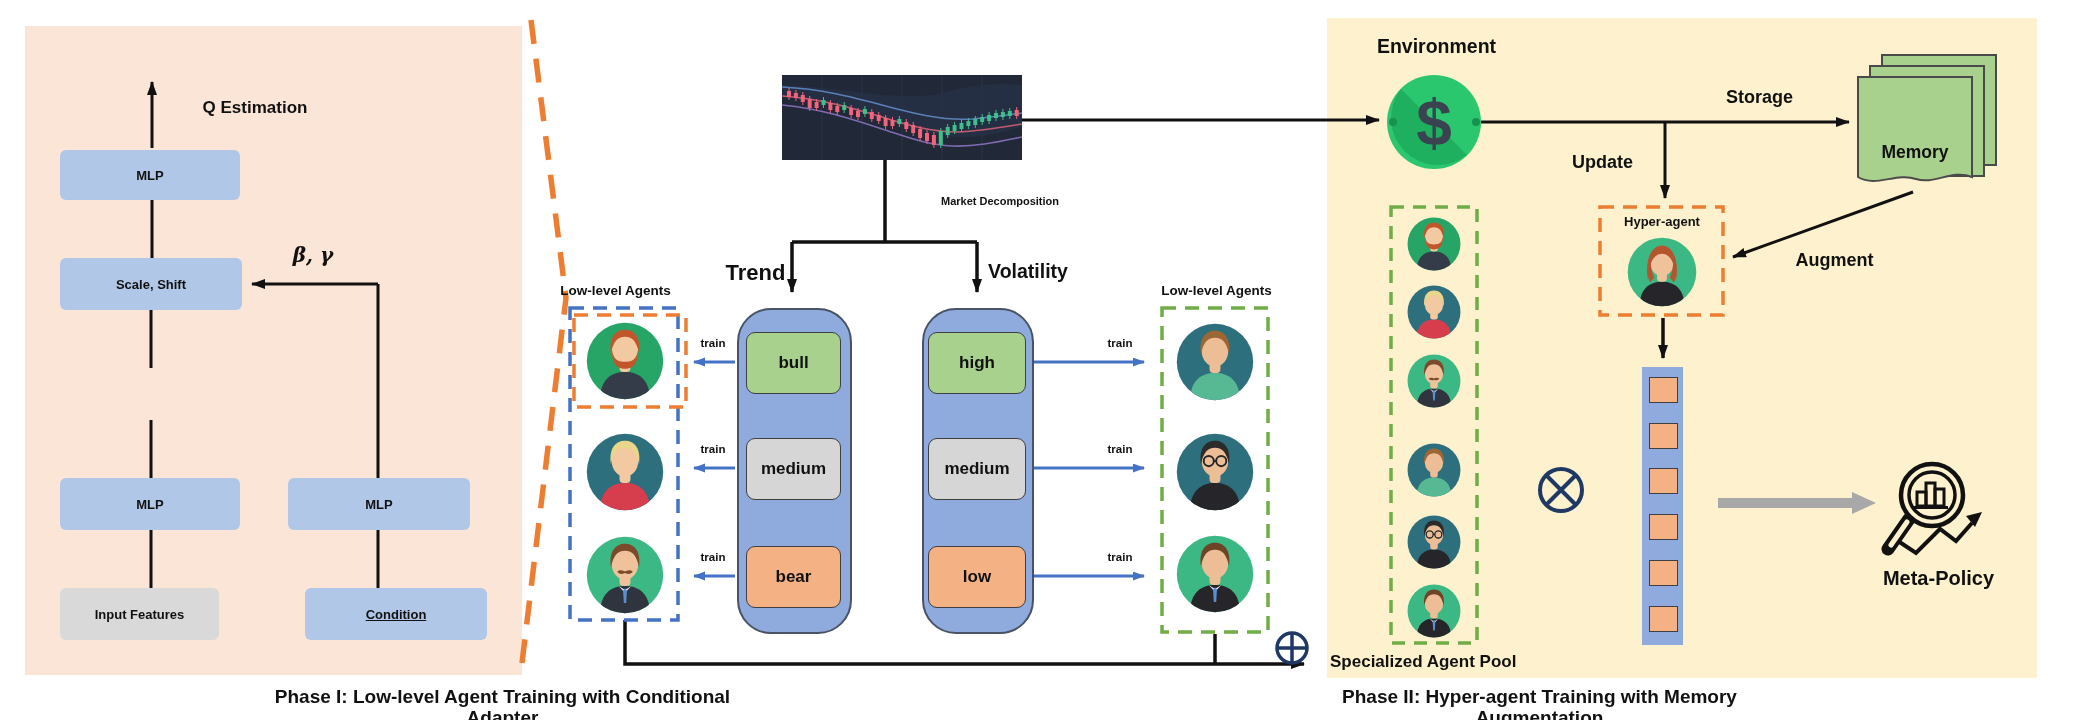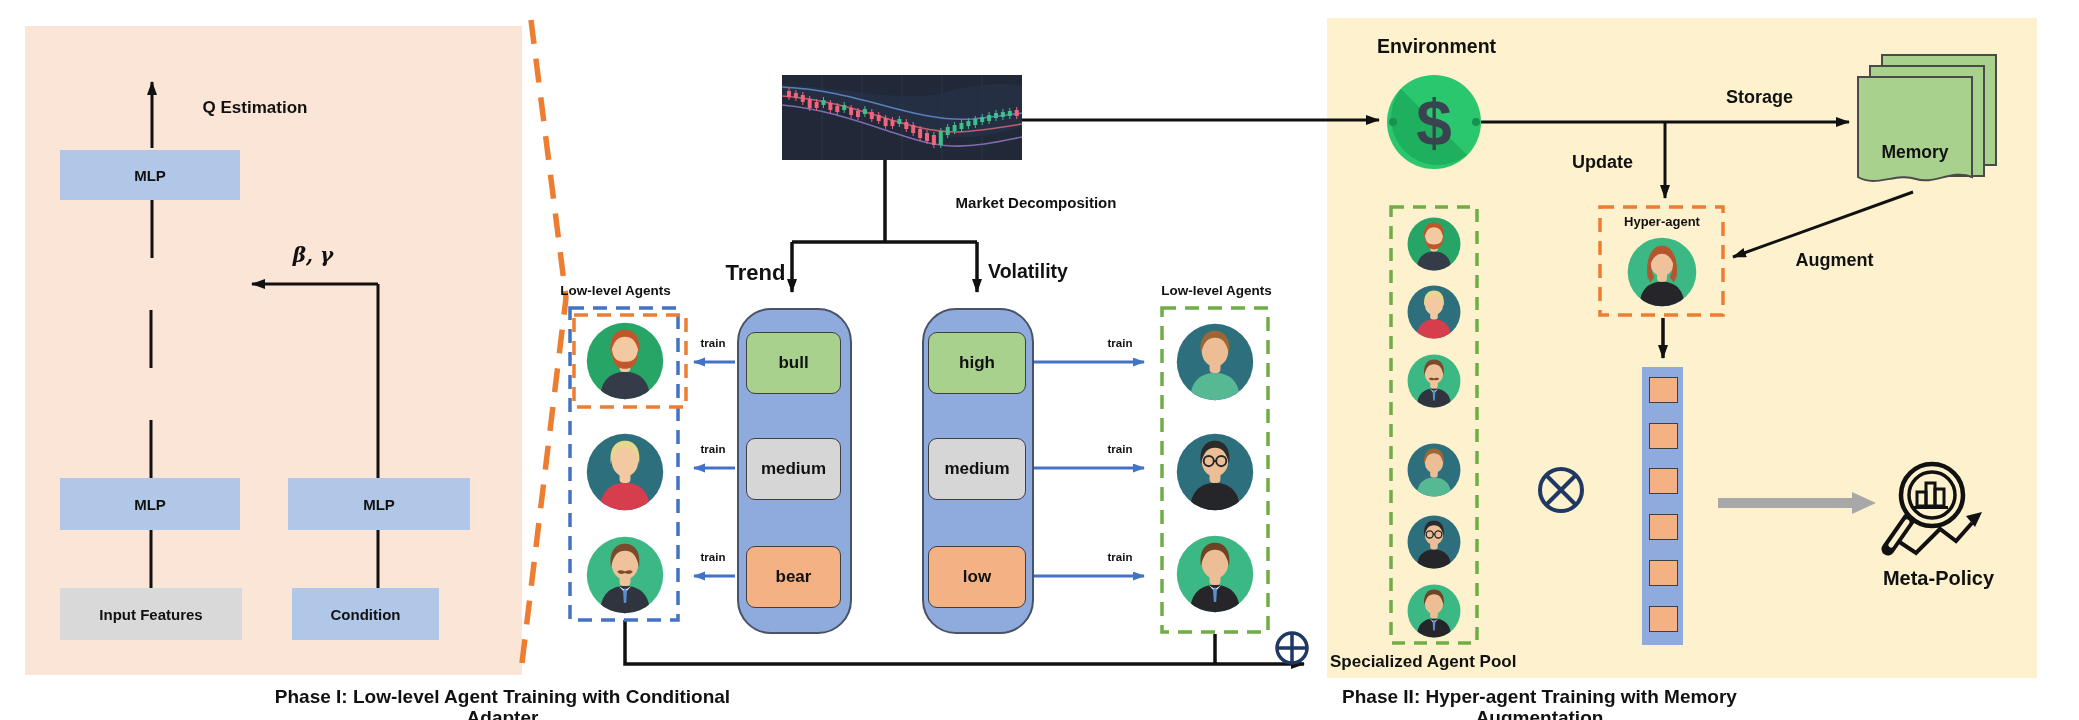--- a/index.html
+++ b/index.html
@@ -2,22 +2,22 @@
 <html style="--peach: #fbe5d6; --cream: #fdf2cd; --boxblue: #b0c7e8; --boxgray: #d9d9d9; --colblue: #8faadc; --green: #a9d18e; --gray: #d6d6d6; --orange: #f4b183; --dblue: #4472c4; --dgreen: #70ad47; --dorange: #ed7d31; --envg: #2bc76f; --grn: #a9d18e; --agray: #a8a8a8;"><head>
 <meta charset="utf-8">
 <style>
   html,body{margin:0;padding:0;background:#fff;font-family:"Liberation Sans",sans-serif;}
   #canvas{position:relative;width:2079px;height:720px;background:#fff;overflow:hidden;}
   .panel{position:absolute;z-index:0;}
   #panel-left{left:25px;top:26px;width:497px;height:649px;background:var(--peach);}
   #panel-right{left:1327px;top:18px;width:710px;height:660px;background:var(--cream);}
   #flow{position:absolute;left:0;top:0;z-index:1;}
   .lbl{position:absolute;z-index:3;font-weight:bold;color:#111;text-align:center;line-height:1.1;}
-  .nnbox{position:absolute;z-index:2;background:var(--boxblue);border-radius:0;
-         font-weight:bold;color:#111;font-size:15px;display:flex;align-items:center;justify-content:center;}
+  .nnbox{position:absolute;z-index:2;background:var(--boxblue);border-radius:6px;
+         font-weight:bold;color:#111;font-size:13px;display:flex;align-items:center;justify-content:center;}
   .graybox{background:var(--boxgray);}
   .column{position:absolute;z-index:2;background:var(--colblue);border:2px solid #4a5366;border-radius:34px;}
   .cond{position:absolute;z-index:3;border:1.5px solid #3f3f3f;border-radius:9px;font-weight:bold;color:#111;
         font-size:17px;display:flex;align-items:center;justify-content:center;}
   .cond.green{background:var(--green);}
   .cond.gray{background:var(--gray);}
   .cond.orange{background:var(--orange);}
   .avatar{position:absolute;z-index:4;}
   .train{font-size:11.5px;width:46px;}
   .sq{position:absolute;z-index:3;background:var(--orange);border:1.5px solid #3f3f3f;}
@@ -116,25 +116,26 @@
       <rect x="1926" y="483" width="9" height="23" fill="none" stroke="#111" stroke-width="3"></rect>
       <rect x="1935" y="489" width="9" height="17" fill="none" stroke="#111" stroke-width="3"></rect>
       <line x1="1914" y1="507.5" x2="1948" y2="507.5" stroke="#111" stroke-width="3"></line>
       <polyline points="1898,541 1916,553 1940,529 1956,541 1972,523" fill="none" stroke="#111" stroke-width="4"></polyline>
       <polygon points="1982,512 1966,516 1975,527" fill="#111"></polygon>
     </g>
   </svg>
 
   <div class="lbl" style="left:185px;top:99px;width:140px;font-size:17px;">Q Estimation</div>
   <div class="nnbox" style="left:60px;top:150px;width:180px;height:50px;">MLP</div>
+  <div class="nnbox" style="left:60px;top:258px;width:182px;height:52px;">Scale, Shift</div>
   <div class="lbl" style="left:278px;top:244px;width:70px;font-size:20px;font-family:'DejaVu Serif',serif;font-style:italic;">β, γ</div>
   <div class="nnbox" style="left:60px;top:478px;width:180px;height:52px;">MLP</div>
-  <div class="nnbox graybox" style="left:60px;top:588px;width:182px;height:52px;">Input Features</div>
+  <div class="nnbox graybox" style="left:60px;top:588px;width:159px;height:52px;">Input Features</div>
   <div class="nnbox" style="left:288px;top:478px;width:182px;height:52px;">MLP</div>
-  <div class="nnbox" style="left:292px;top:588px;width:147px;height:52px;">Condition</div>
+  <div class="nnbox" style="left:305px;top:588px;width:182px;height:52px;text-decoration:underline;">Condition</div>
 
   <div style="position:absolute;left:782px;top:75px;z-index:2;">
     <svg id="candles" width="240" height="85">
         <rect x="0" y="0" width="240" height="85" fill="#212838"></rect>
         <line x1="40" y1="0" x2="40" y2="85" stroke="#2c3547" stroke-width="1"></line>
         <line x1="80" y1="0" x2="80" y2="85" stroke="#2c3547" stroke-width="1"></line>
         <line x1="120" y1="0" x2="120" y2="85" stroke="#2c3547" stroke-width="1"></line>
         <line x1="160" y1="0" x2="160" y2="85" stroke="#2c3547" stroke-width="1"></line>
         <line x1="200" y1="0" x2="200" y2="85" stroke="#2c3547" stroke-width="1"></line>
         <path d="M0,22 C40,26 70,34 100,44 C130,53 150,60 170,62 C195,64 218,58 240,52 L240,10 C210,8 190,10 160,18 C120,28 60,12 0,10 Z" fill="#283249" opacity="0.7"></path>
@@ -205,21 +206,21 @@
         <line x1="214" y1="35" x2="214" y2="46" stroke="#3fbf8a" stroke-width="1"></line>
         <rect x="212" y="38" width="4" height="5" fill="#3fbf8a"></rect>
         <line x1="220.9" y1="34" x2="220.9" y2="45" stroke="#3fbf8a" stroke-width="1"></line>
         <rect x="218.9" y="37" width="4" height="5" fill="#3fbf8a"></rect>
         <line x1="227.8" y1="33" x2="227.8" y2="44" stroke="#3fbf8a" stroke-width="1"></line>
         <rect x="225.8" y="36" width="4" height="5" fill="#3fbf8a"></rect>
         <line x1="234.70000000000002" y1="32" x2="234.70000000000002" y2="44" stroke="#f2647c" stroke-width="1"></line>
         <rect x="232.70000000000002" y="35" width="4" height="6" fill="#f2647c"></rect>
       </svg>
   </div>
-  <div class="lbl" style="left:936px;top:195px;width:200px;font-size:15px;">Market Decomposition</div>
+  <div class="lbl" style="left:900px;top:195px;width:200px;font-size:11px;">Market Decomposition</div>
   <div class="lbl" style="left:703px;top:261px;width:105px;font-size:22px;">Trend</div>
   <div class="lbl" style="left:963px;top:261px;width:130px;font-size:19.5px;">Volatility</div>
 
   <div class="column" style="left:737px;top:308px;width:111px;height:322px;"></div>
   <div class="column" style="left:922px;top:308px;width:108px;height:322px;"></div>
 
   <div class="cond green" style="left:746px;top:332px;width:93px;height:60px;">bull</div>
   <div class="cond gray" style="left:746px;top:438px;width:93px;height:60px;">medium</div>
   <div class="cond orange" style="left:746px;top:546px;width:93px;height:60px;">bear</div>
   <div class="cond green" style="left:928px;top:332px;width:96px;height:60px;">high</div>

